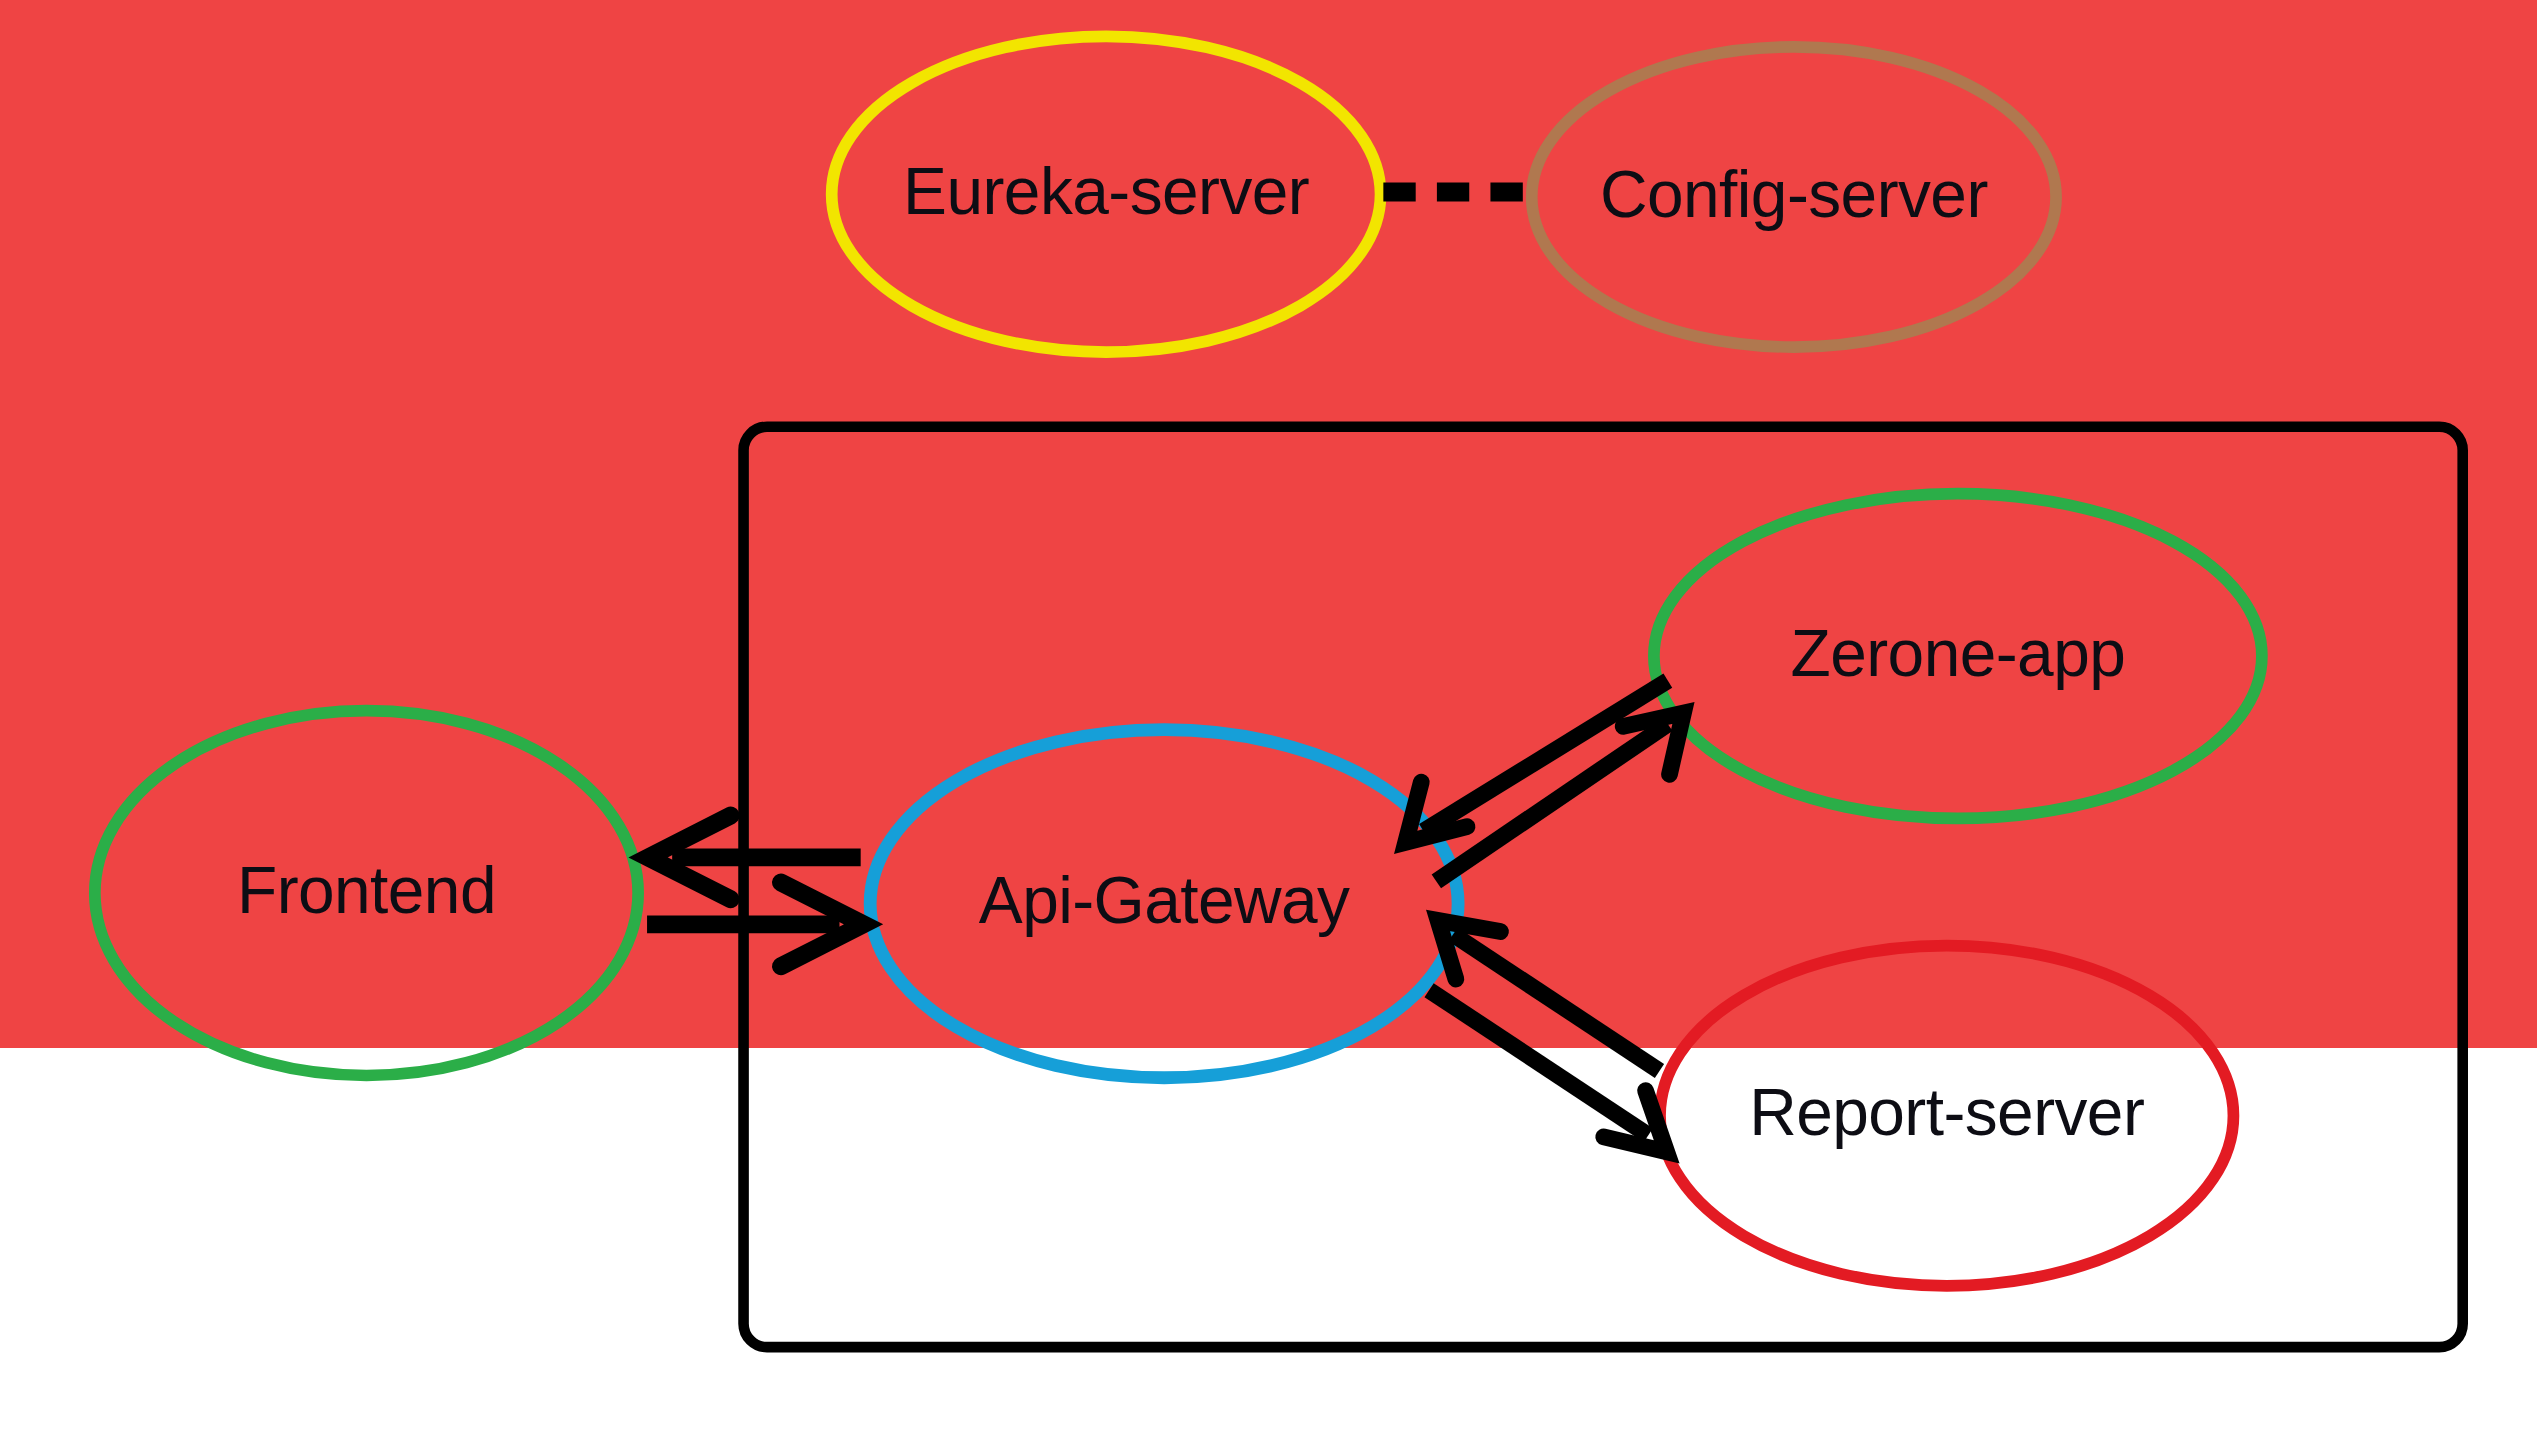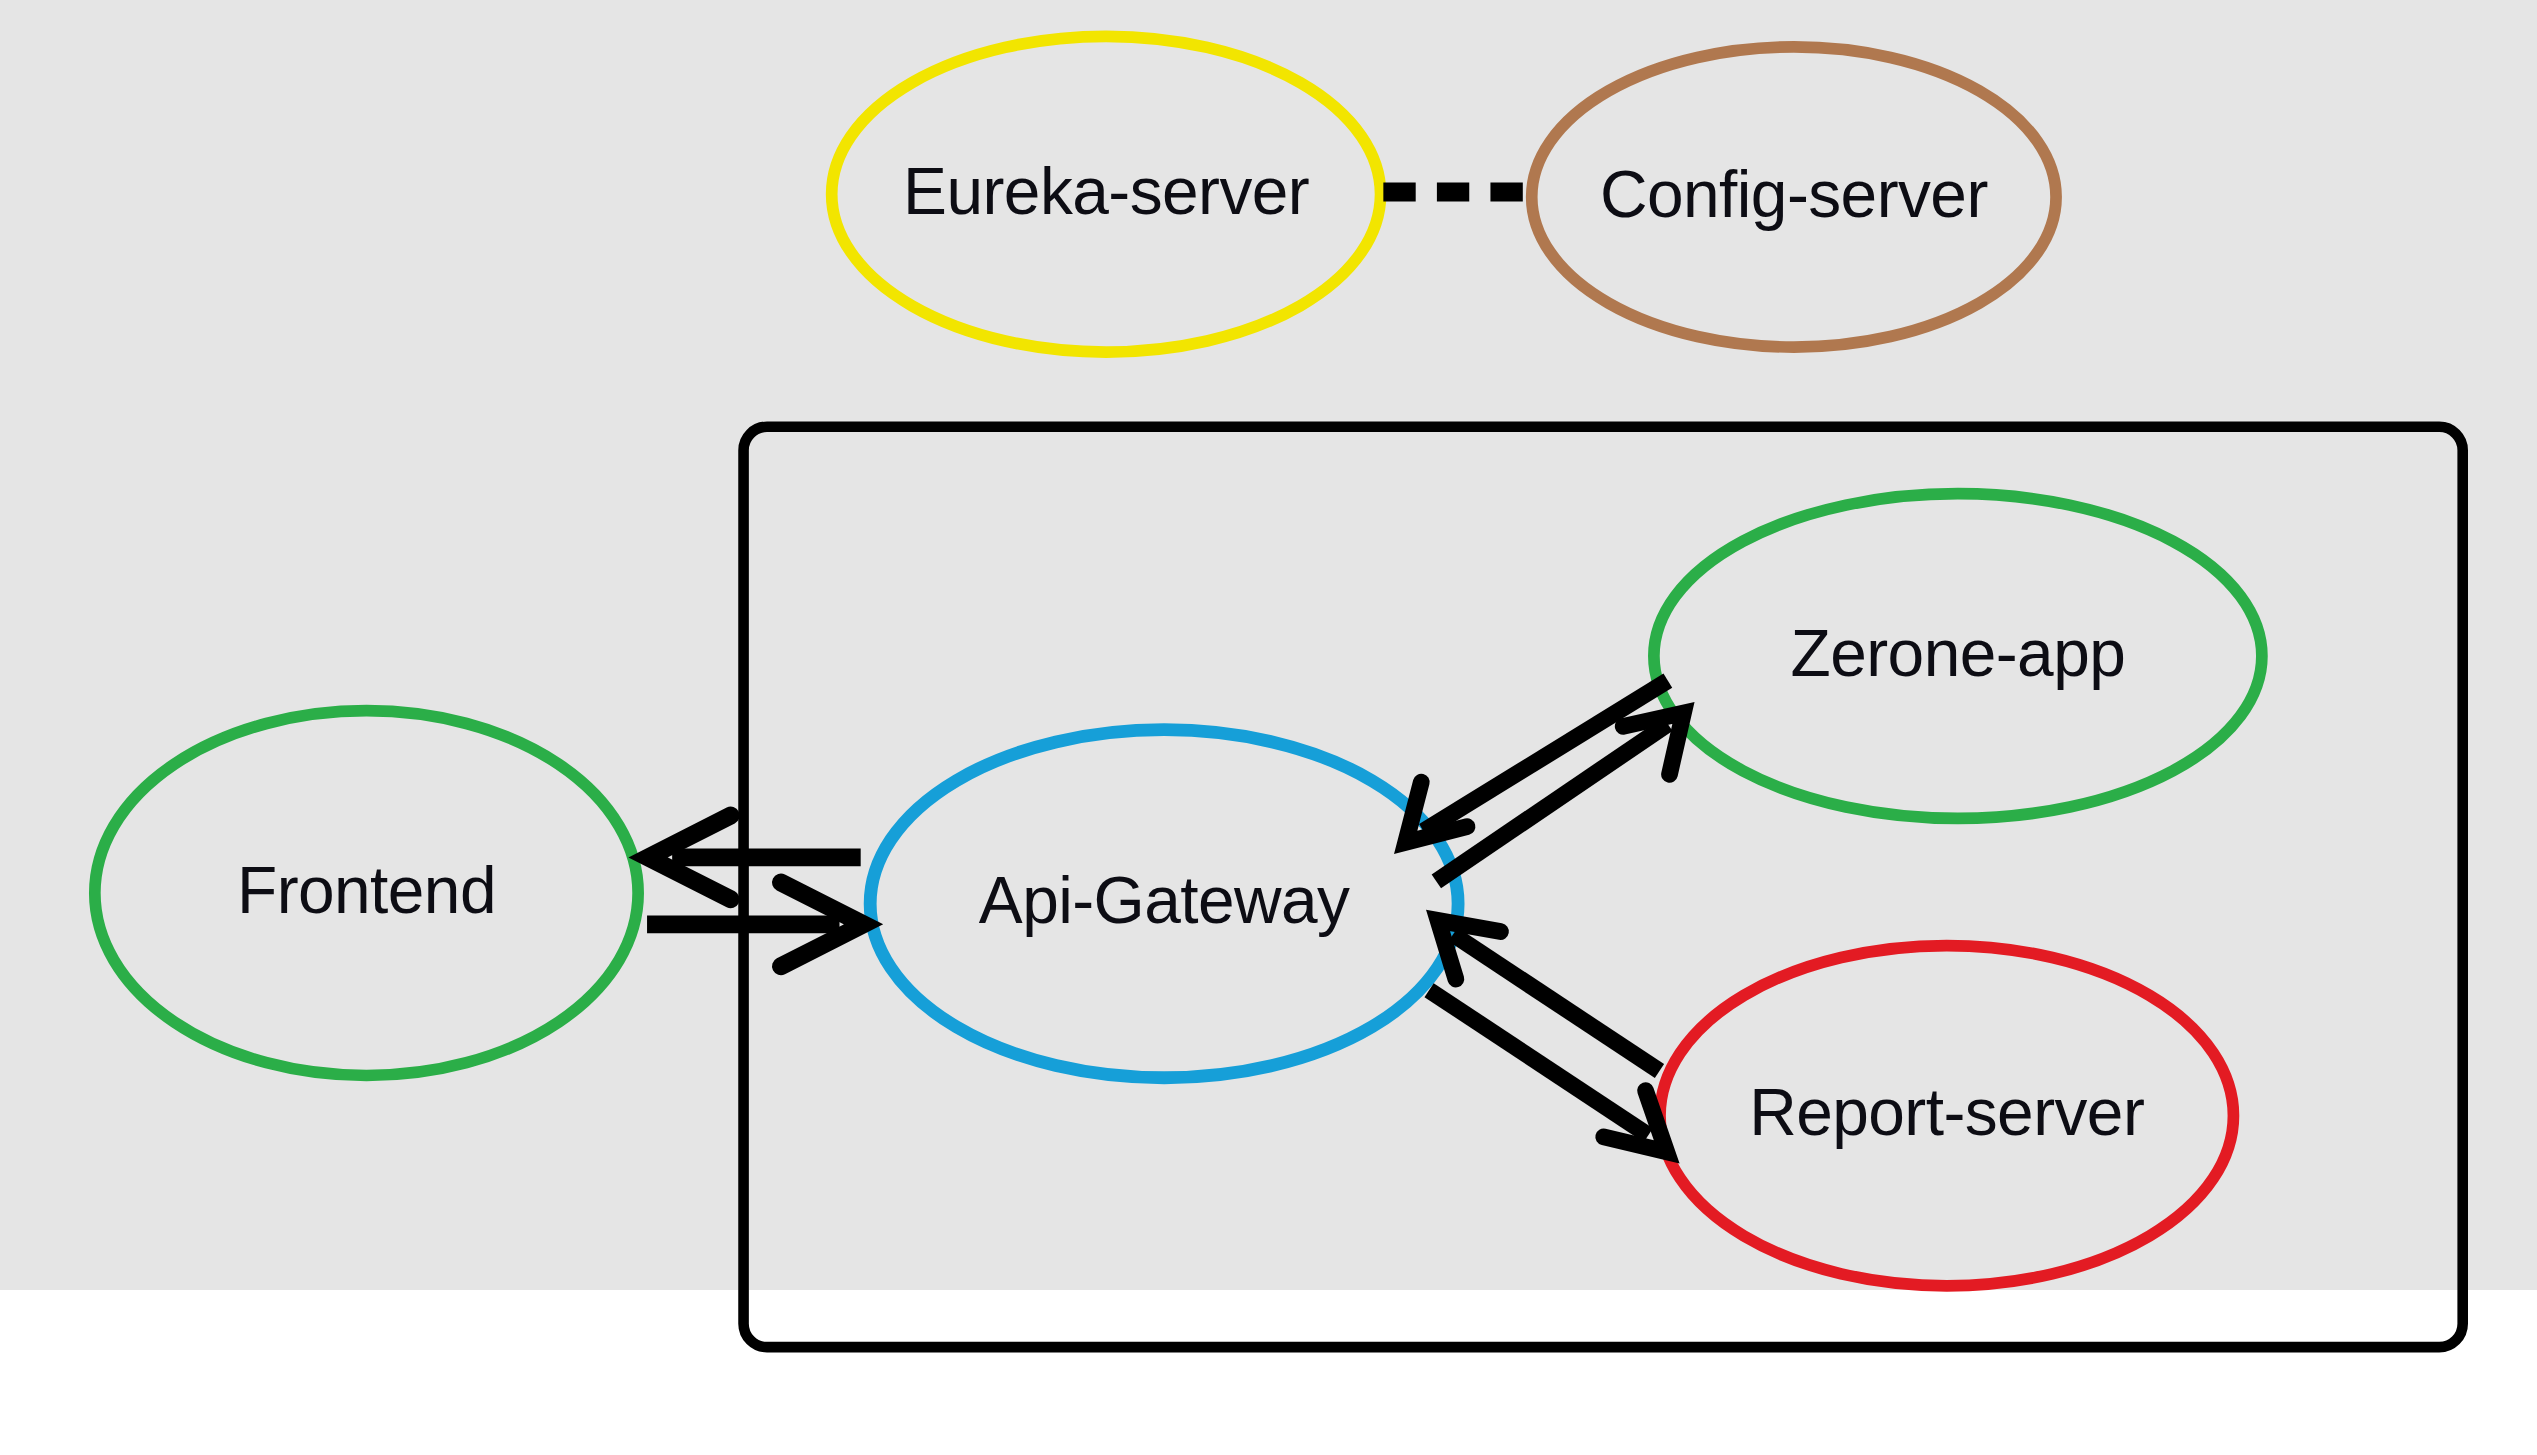--- a/index.html
+++ b/index.html
@@ -9,22 +9,22 @@
   }
   body {
     width: 2538px;
     height: 1456px;
     font-family: "Liberation Sans", sans-serif;
     overflow: hidden;
   }
   #diagram-root {
     position: relative;
     width: 2538px;
-    height: 1290px;
-    background: #e5e5e5;
+    height: 1048px;
+    background: #ef4444;
   }
   svg.canvas {
     position: absolute;
     top: 0;
     left: 0;
     width: 2538px;
     height: 1456px;
     display: block;
   }
   .node-label {

